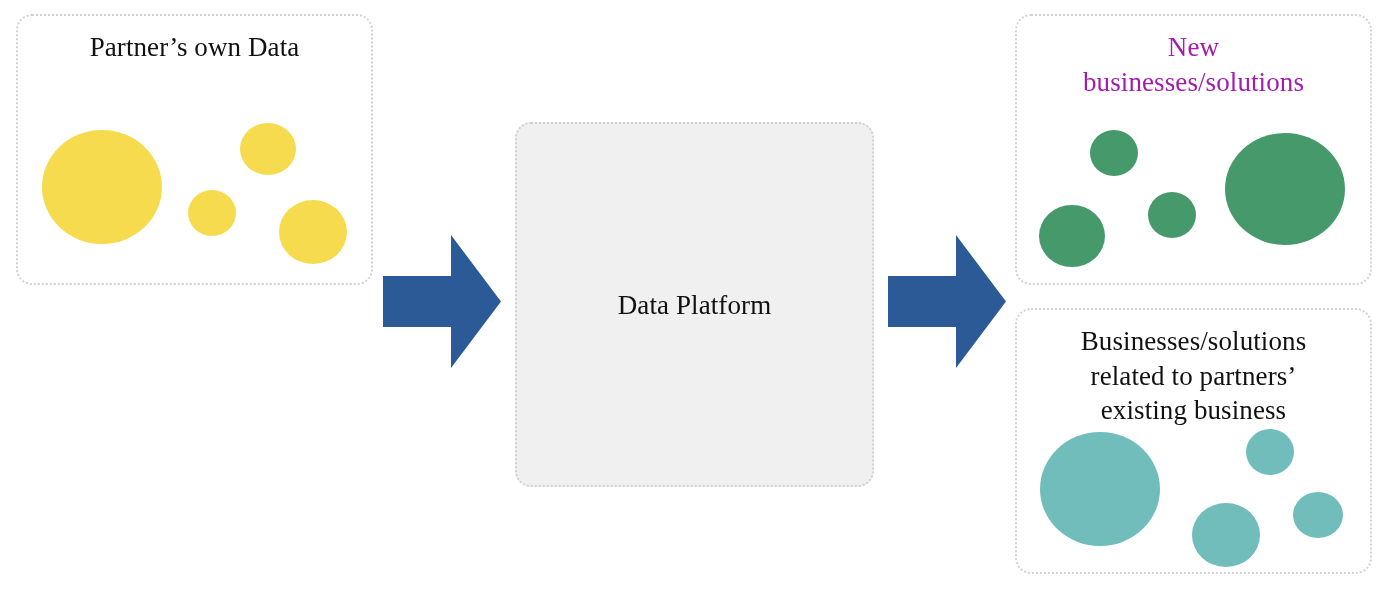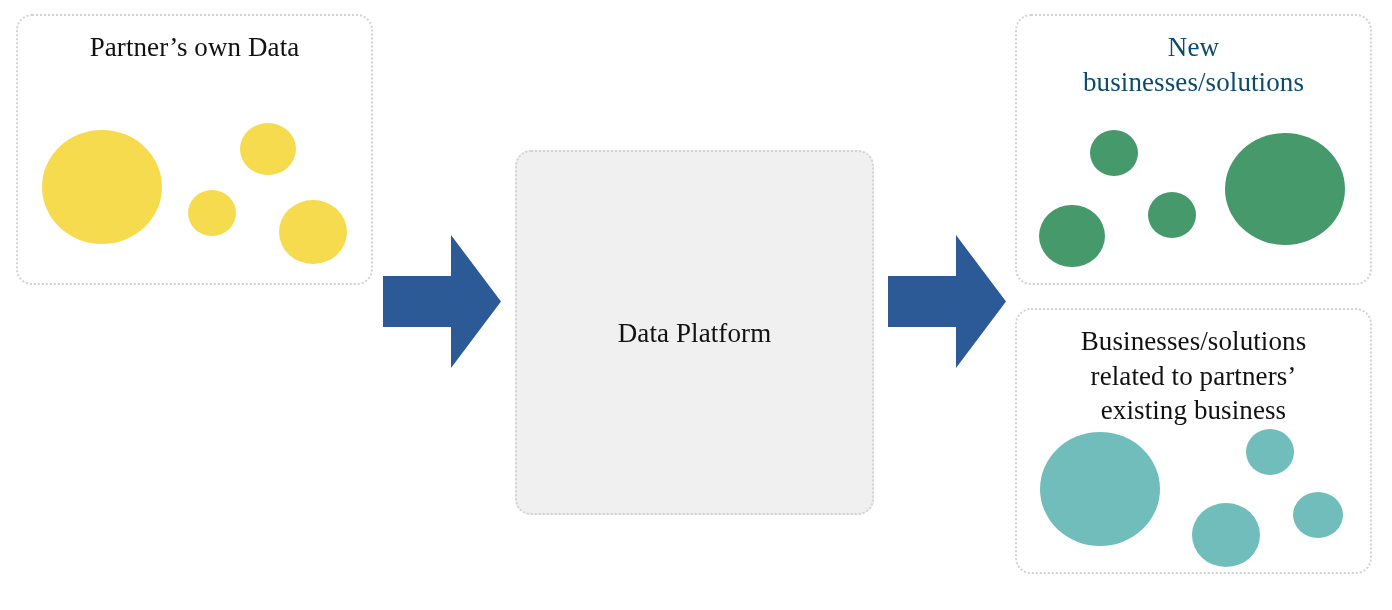--- a/index.html
+++ b/index.html
@@ -22,21 +22,20 @@
   .panel {
     position: absolute;
     box-sizing: border-box;
     border: 2px dotted #d2d2d2;
     border-radius: 16px;
     background: #ffffff;
   }
   .panel.filled {
     background: #f0f0f0;
     border-color: #d8d8d8;
-    margin-top: 28px;
   }
   .panel-title {
     position: absolute;
     left: 0;
     right: 0;
     text-align: center;
     color: #111111;
     font-size: 27px;
     line-height: 1.28;
     letter-spacing: 0.1px;
@@ -96,21 +95,21 @@
     <div class="panel-title title-center" style="color: rgb(17, 17, 17);">Data Platform</div>
   </div>
 
   <div class="arrow" id="arrow-platform-to-outputs" style="left: 888px; top: 235px; width: 118px; height: 133px;">
     <svg viewBox="0 0 118 133" preserveAspectRatio="none" aria-hidden="true">
       <polygon points="0,41 68,41 68,0 118,66.5 68,133 68,92 0,92" fill="#2B5A96"></polygon>
     </svg>
   </div>
 
   <div class="panel" id="panel-new-businesses-solutions" style="left: 1015px; top: 14px; width: 357px; height: 271px; border-color: rgb(210, 210, 210);">
-    <div class="panel-title title-top" style="color: #0c4a6e;">New
+    <div class="panel-title title-top" style="color: #a21caf;">New
 businesses/solutions</div>
     <div class="bubble-layer">
         <div class="bubble" style="background: rgb(69, 153, 107); left: 73px; top: 114px; width: 48px; height: 46px;"></div>
         <div class="bubble" style="background: rgb(69, 153, 107); left: 22px; top: 189px; width: 66px; height: 62px;"></div>
         <div class="bubble" style="background: rgb(69, 153, 107); left: 131px; top: 176px; width: 48px; height: 46px;"></div>
         <div class="bubble" style="background: rgb(69, 153, 107); left: 208px; top: 117px; width: 120px; height: 112px;"></div>
       </div>
   </div>
 
   <div class="panel" id="panel-related-businesses-solutions" style="left: 1015px; top: 308px; width: 357px; height: 266px; border-color: rgb(210, 210, 210);">

